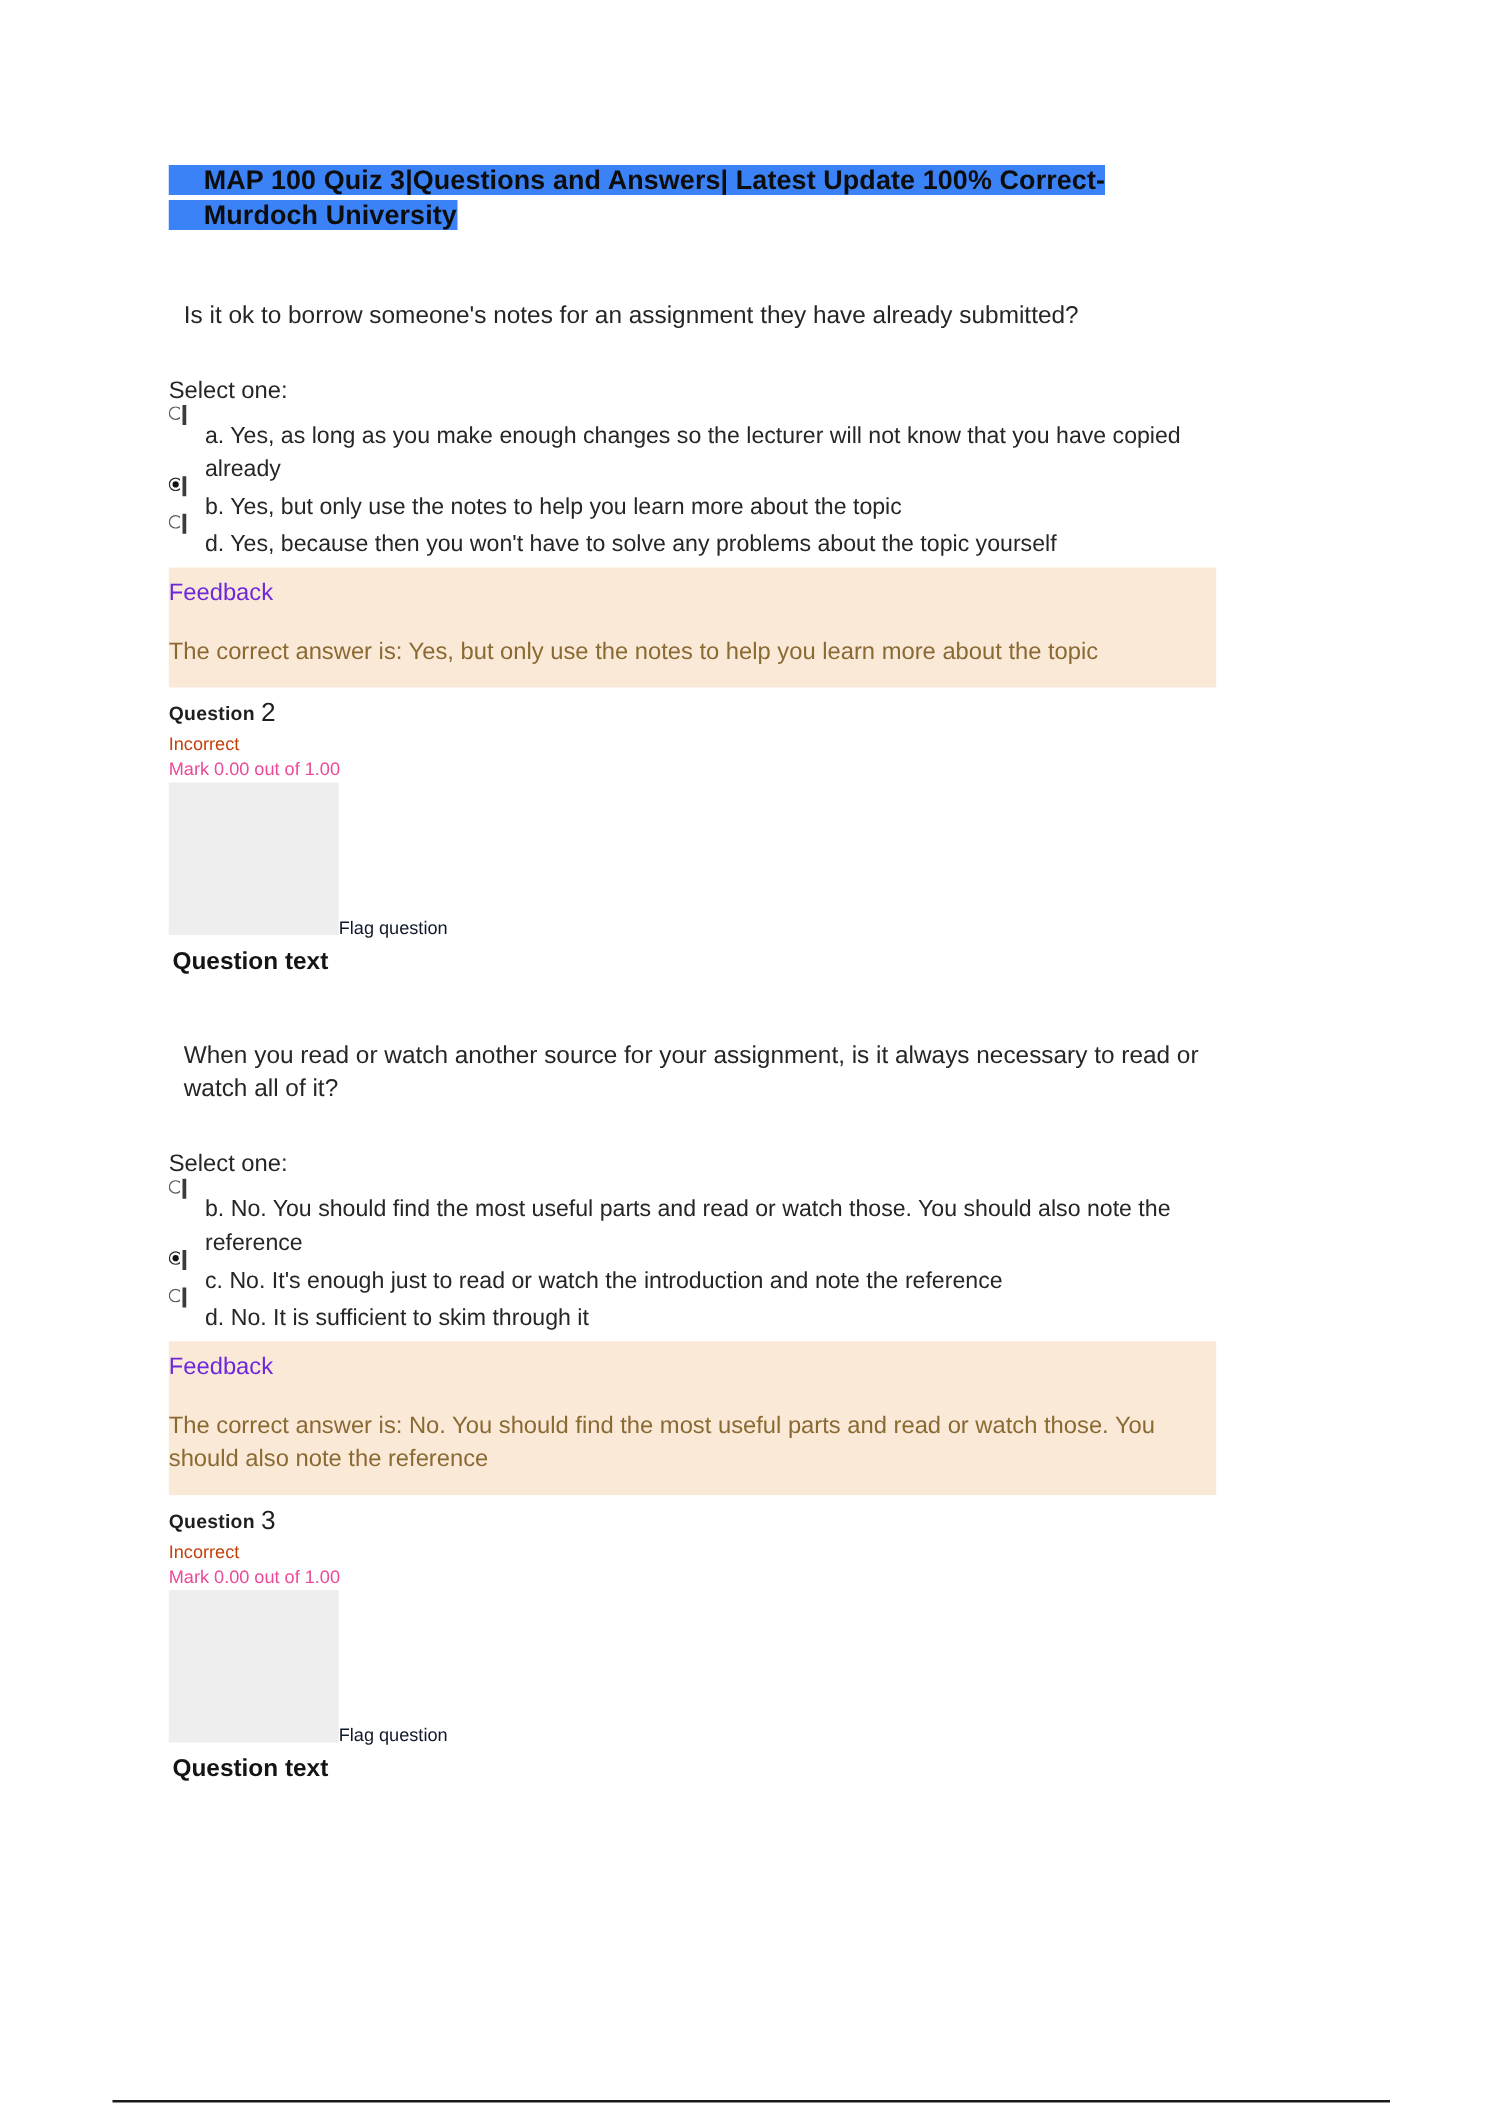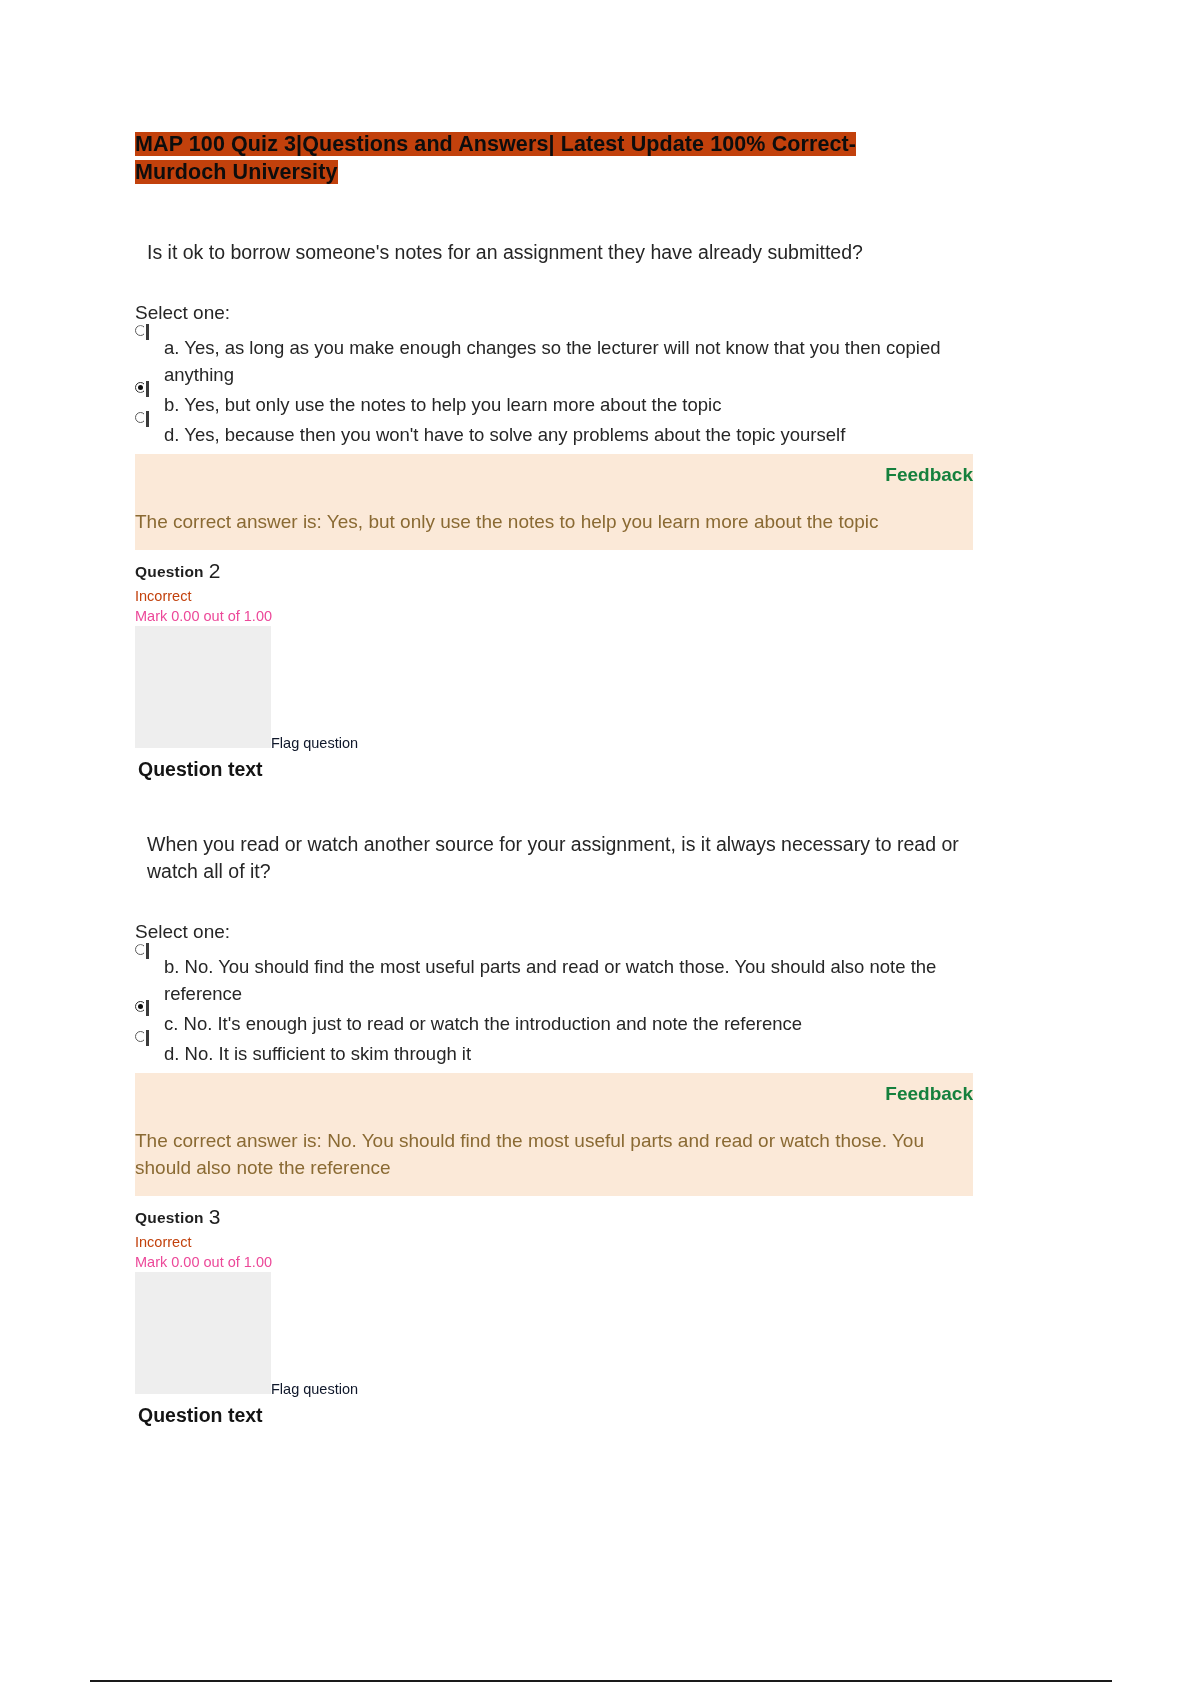--- a/index.html
+++ b/index.html
@@ -36,22 +36,23 @@
   
   .doc-title {
     font-size: 21.5px;
     font-weight: bold;
     line-height: 1.32;
     color: #0d0d0d;
     letter-spacing: 0.1px;
     margin: 0 0 0 0;
   }
   .doc-title .hl {
-    background: #c2410c;
+    background: #3b82f6;
     box-decoration-break: clone;
+    padding-left: 28px;
     -webkit-box-decoration-break: clone;
   }
 
   
   .q-stem {
     font-size: 19.5px;
     line-height: 1.38;
     color: #262626;
     margin: 12px;
   }
@@ -123,25 +124,24 @@
 
   
   .feedback {
     background: #fbe9d8;
     padding: 10px 0 14px 0;
     margin: 6px 0 0 0;
     width: 838px;
   }
   .feedback-title {
     font-size: 19px;
-    font-weight: bold;
-    color: #15803d;
+    font-weight: normal;
+    color: #6d28d9;
     margin: 0 0 22px 0;
     line-height: 1.2;
-    text-align: right;
   }
   .feedback-body {
     font-size: 19px;
     line-height: 1.42;
     color: #8a6a33;
     margin: 0;
   }
 
   
   .q-meta {
@@ -237,21 +237,21 @@
       <p class="select-one">Select one:</p>
 
       <div class="sp-10"></div>
 
       <ul class="options">
         <li class="opt">
           <span class="radio">
               <span class="ring"></span>
               <span class="bar"></span>
             </span>
-          <span class="opt-label">a. Yes, as long as you make enough changes so the lecturer will not know that you then copied anything</span>
+          <span class="opt-label">a. Yes, as long as you make enough changes so the lecturer will not know that you have copied already</span>
         </li>
         <li class="opt">
           <span class="radio checked">
               <span class="ring"></span>
               <span class="dot"></span>
               <span class="bar"></span>
             </span>
           <span class="opt-label">b. Yes, but only use the notes to help you learn more about the topic</span>
         </li>
         <li class="opt">

